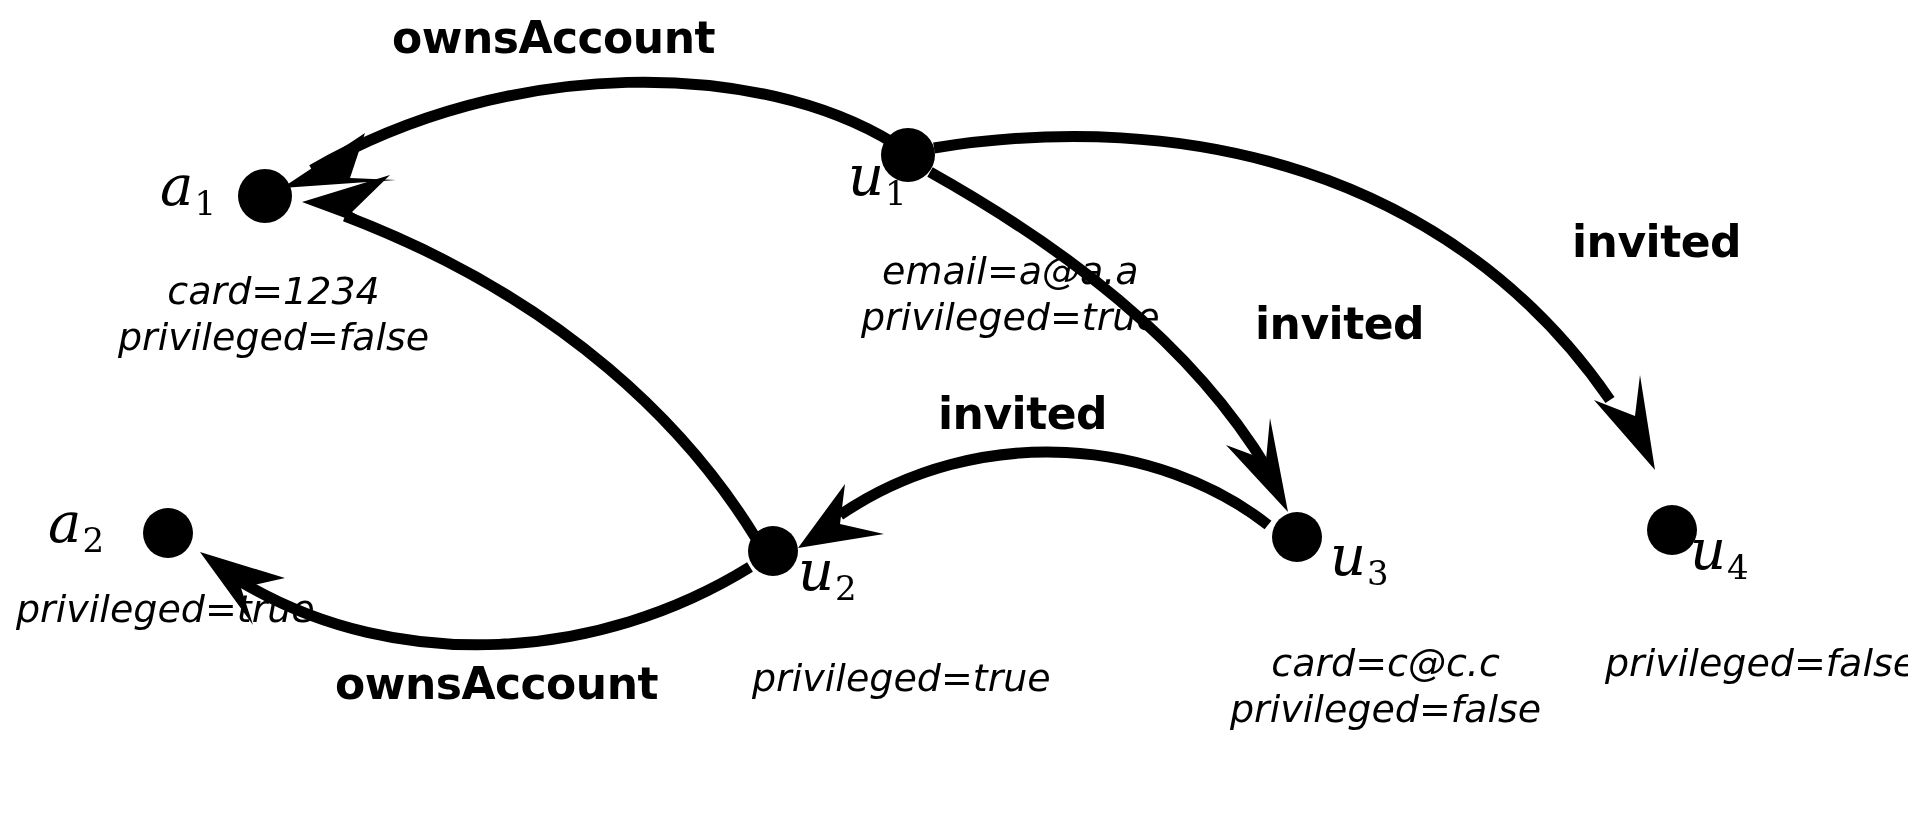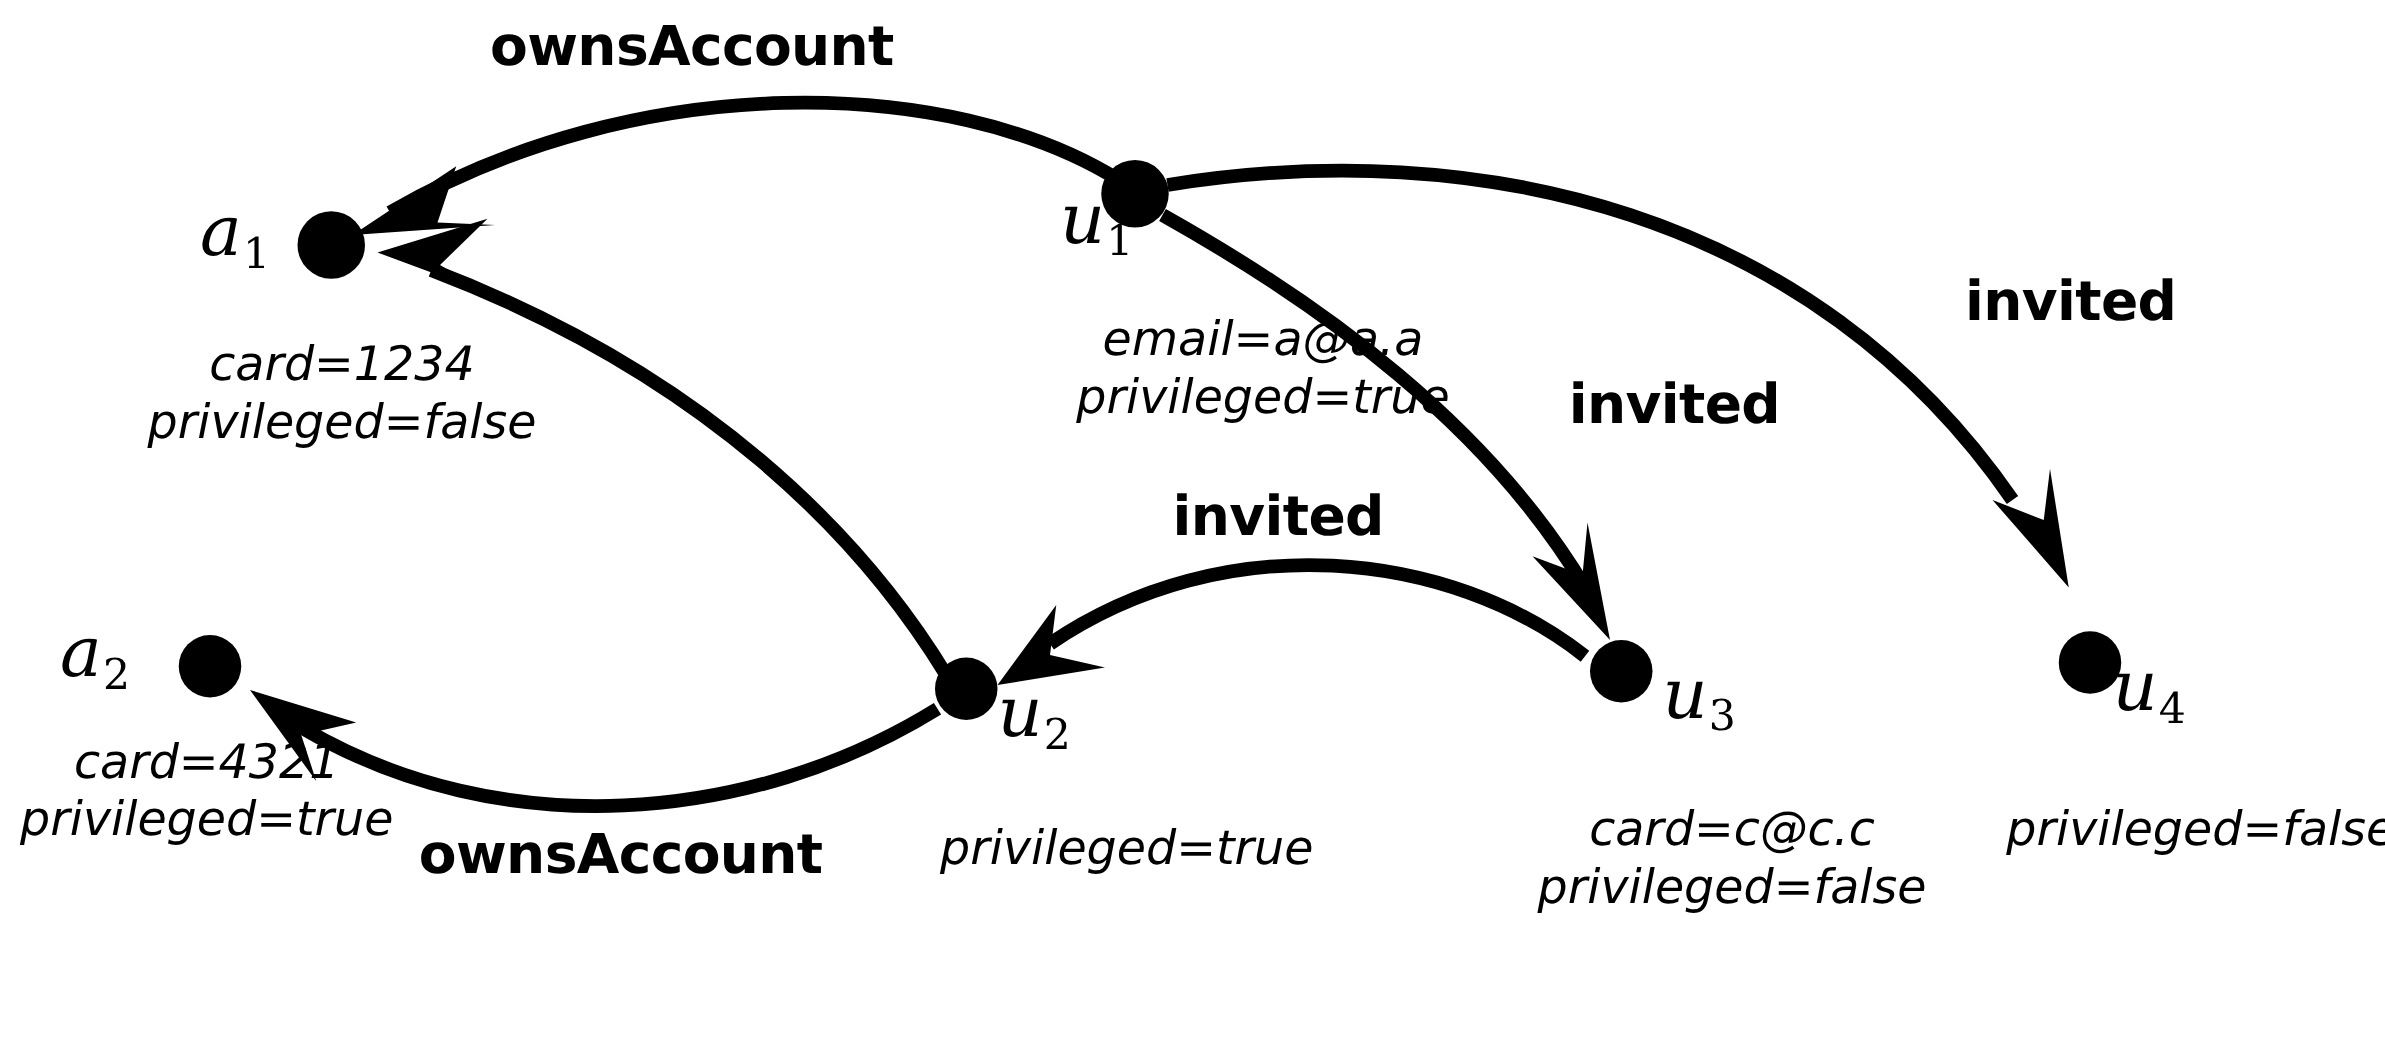--- a/index.html
+++ b/index.html
@@ -133,21 +133,20 @@
   </div>
   <div class="txt node-name" style="left:1690px; top:522px;text-align:center;">
     <span>u</span><span class="sub">4</span>
   </div>
 
   <div class="txt attrs" style="left:118px; top:268px;">
     <span class="attr-line">card=1234</span>
     <span class="attr-line">privileged=false</span>
   </div>
   <div class="txt attrs" style="left:16px; top:586px;">
-    <span class="attr-line">card=4321</span>
     <span class="attr-line">privileged=true</span>
   </div>
   <div class="txt attrs" style="left:840px; top:248px;margin-left:21px;">
     <span class="attr-line">email=a@a.a</span>
     <span class="attr-line">privileged=true</span>
   </div>
   <div class="txt attrs" style="left:752px; top:655px;">
     <span class="attr-line">privileged=true</span>
   </div>
   <div class="txt attrs" style="left:1230px; top:640px;">

